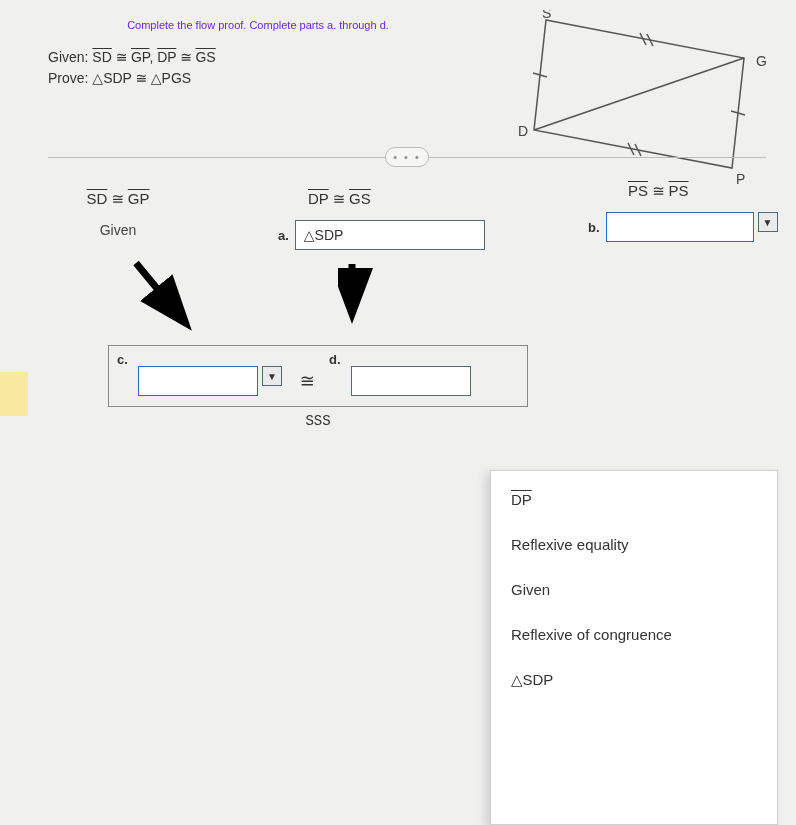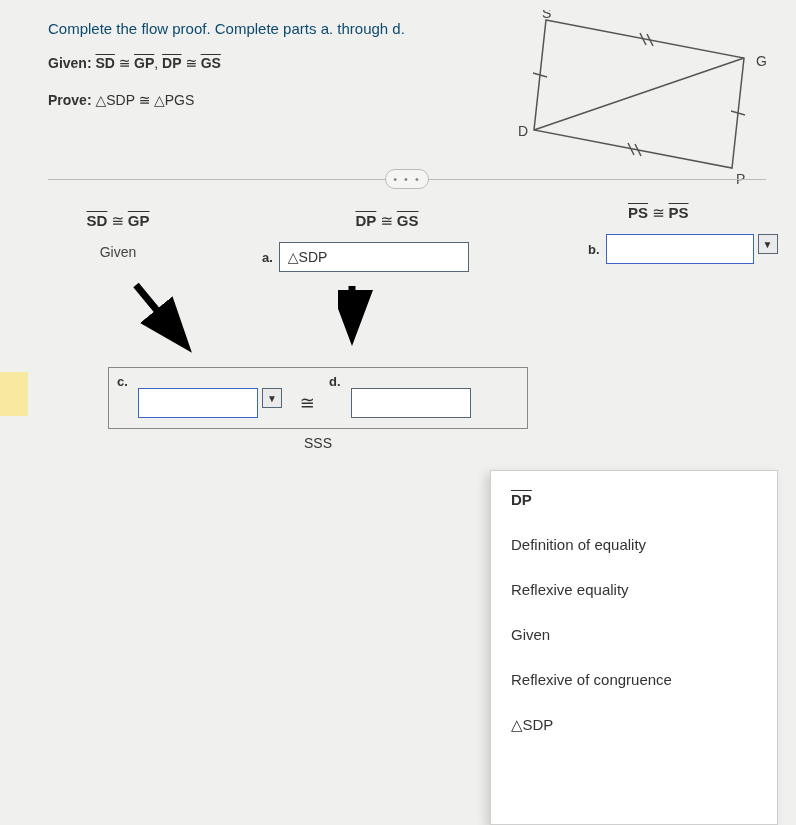--- a/index.html
+++ b/index.html
@@ -11,24 +11,24 @@
     color: #333;
     width: 796px;
     height: 825px;
     overflow: hidden;
   }
   .page {
     padding: 18px 30px 0 48px;
     position: relative;
     height: 100%;
   }
-  .instr { font-size: 15px; color: #0c4a6e; line-height: 1.4; max-width: 420px; }
+  .instr { font-size: 11px; color: #6d28d9; line-height: 1.4; max-width: 420px; text-align: center; }
   .gp-line { margin-top: 16px; font-size: 14px; }
-  .gp-line .lbl { font-weight: bold; }
-  .ov { text-decoration: overline; font-weight: bold; }
+  .gp-line .lbl { font-weight: normal; }
+  .ov { text-decoration: overline; }
   .cong { font-family: 'Times New Roman', serif; }
   .diagram {
     position: absolute;
     top: 10px;
     right: 20px;
     width: 260px;
     height: 190px;
   }
   hr.divider {
     border: none;
@@ -73,21 +73,21 @@
   .dd-arrow {
     width: 20px; height: 20px;
     border: 1px solid #567;
     background: #eaeaea;
     display: flex; align-items: center; justify-content: center;
     font-size: 10px; color: #333;
     margin-left: 4px;
   }
   .part-lbl { font-size: 13px; font-weight: bold; color: #333; }
   .arrow-svg { position: absolute; }
-  .below-center { font-size: 14px; text-align: center; }
+  .below-center { font-size: 14px; text-align: center; font-family: Liberation Mono, monospace; }
   .dropdown-menu {
     position: absolute;
     right: 18px;
     bottom: 0;
     top: 470px;
     width: 288px;
     background: #fff;
     border: 1px solid #cfcfcf;
     box-shadow: -4px 4px 10px rgba(0,0,0,0.15);
     padding: 6px 0;
@@ -119,21 +119,21 @@
   <div class="gp-line">
     <span class="lbl">Given:</span>
     <span class="ov">SD</span>
     <span class="cong"> ≅ </span>
     <span class="ov">GP</span>,
     <span class="ov">DP</span>
     <span class="cong"> ≅ </span>
     <span class="ov">GS</span>
   </div>
 
-  <div class="gp-line" style="margin-top:20px">
+  <div class="gp-line" style="margin-top:4px">
     <span class="lbl">Prove:</span>
     <span>△SDP</span>
     <span class="cong"> ≅ </span>
     <span>△PGS</span>
   </div>
 
   <div class="diagram">
     <svg width="260" height="190" viewBox="0 0 260 190">
       <g stroke="#555" stroke-width="1.5" fill="none">
         <polygon points="30,10 228,48 216,158 18,120"></polygon>
@@ -169,21 +169,21 @@
 
     <div class="node" style="left:0; top:10px; width:140px; text-align:center">
       <div>
         <span class="ov">SD</span>
         <span class="cong"> ≅ </span>
         <span class="ov">GP</span>
       </div>
       <div class="sublabel">Given</div>
     </div>
 
-    <div class="node" style="left:214px; top:10px; width:220px; text-align:center">
+    <div class="node" style="left:230px; top:10px; width:220px; text-align:left">
       <div style="padding-left:30px">
         <span class="ov">DP</span>
         <span class="cong"> ≅ </span>
         <span class="ov">GS</span>
       </div>
       <div style="display:flex; align-items:center; margin-top:12px">
         <span class="part-lbl" style="margin-right:6px">a.</span>
         <div class="inputbox" style="width:190px">
           <span>△SDP</span>
         </div>
@@ -238,18 +238,17 @@
     </div>
 
   </div>
 
 </div>
 
 <div class="dropdown-menu">
   <div class="item">
     <span class="ov">DP</span>
   </div>
-  <div class="item">Definition of equality</div>
   <div class="item">Reflexive equality</div>
   <div class="item">Given</div>
   <div class="item">Reflexive of congruence</div>
   <div class="item">△SDP</div>
 </div>
 
 </body></html>

